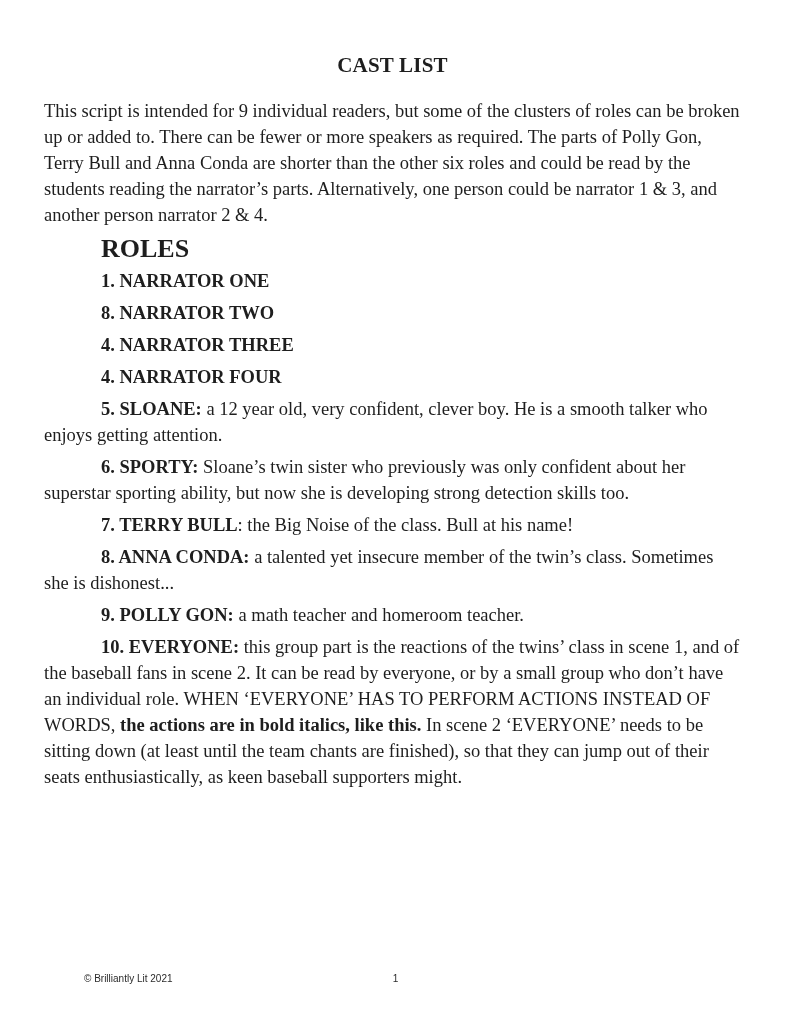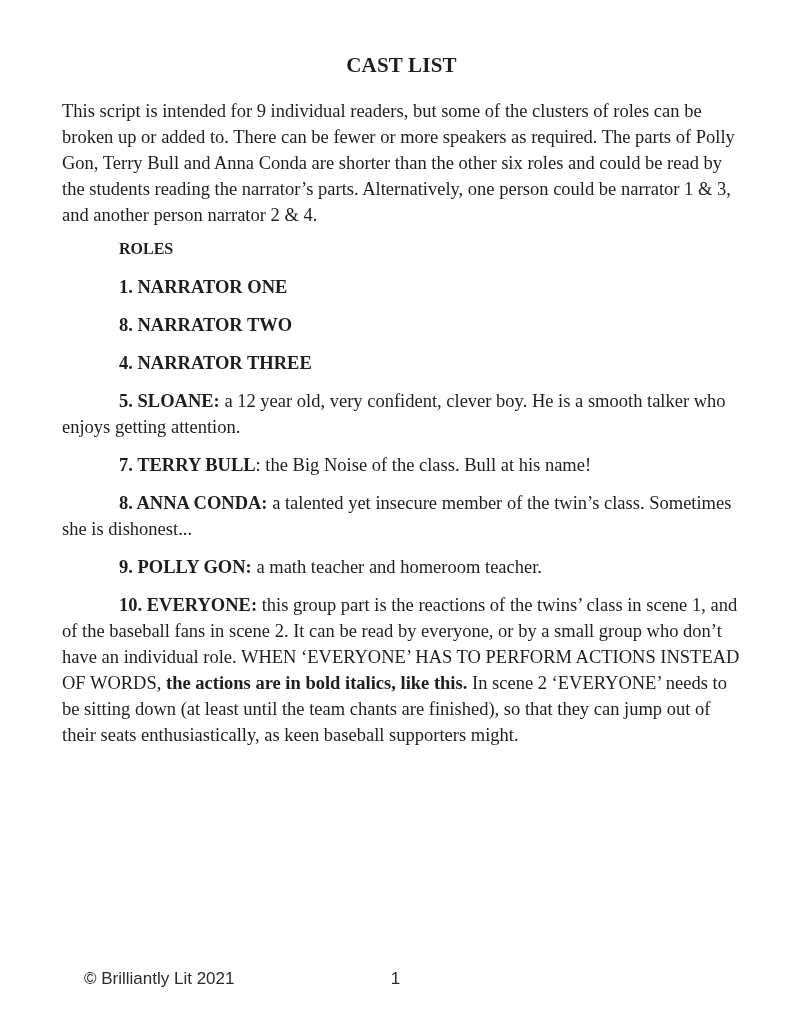--- a/index.html
+++ b/index.html
@@ -10,60 +10,60 @@
   .page {
     position: relative;
     width: 791px;
     height: 1024px;
     background: #ffffff;
     overflow: hidden;
     font-family: "Liberation Serif", serif;
     color: #1e1e1e;
   }
   .content {
-    padding: 52px 50px 0 62px;
+    padding: 52px 50px 0 44px;
     font-size: 18.5px;
     line-height: 26px;
   }
   .doc-title {
     margin: 0 0 20px 0;
     font-size: 21px;
     line-height: 26px;
     font-weight: bold;
     text-align: center;
     letter-spacing: 0.2px;
   }
   .intro {
     margin: 0 0 6px 0;
   }
   .roles-heading {
     margin: 8px 0 6px 0;
     padding-left: 57px;
-    font-size: 16px;
+    font-size: 26px;
     line-height: 26px;
     font-weight: bold;
   }
   p.role {
-    margin: 12px 0 6px 0;
+    margin: 0 0 6px 0;
     text-indent: 57px;
   }
   p.role .role-label {
     font-weight: bold;
   }
   p.role .bold-italic {
     font-weight: bold;
   }
   .footer {
     position: absolute;
     top: 972px;
     left: 0;
     width: 100%;
     height: 16px;
     font-family: "Liberation Sans", sans-serif;
-    font-size: 17px;
+    font-size: 10px;
     line-height: 14px;
     color: #2b2b2b;
   }
   .footer .copyright {
     position: absolute;
     left: 84px;
     top: 0;
   }
   .footer .page-number {
     position: absolute;
@@ -84,23 +84,25 @@
     <p class="intro">This script is intended for 9 individual readers, but some of the clusters of roles can be broken up or added to. There can be fewer or more speakers as required. The parts of Polly Gon, Terry Bull and Anna Conda are shorter than the other six roles and could be read by the students reading the narrator’s parts. Alternatively, one person could be narrator 1 &amp; 3, and another person narrator 2 &amp; 4.</p>
 
     <h2 class="roles-heading">ROLES</h2>
 
     <p class="role"><span class="role-label">1. NARRATOR ONE</span></p>
 
     <p class="role"><span class="role-label">8. NARRATOR TWO</span></p>
 
     <p class="role"><span class="role-label">4. NARRATOR THREE</span></p>
 
+    <p class="role"><span class="role-label">4. NARRATOR FOUR</span></p>
 
     <p class="role"><span class="role-label">5. SLOANE:</span><span class="role-desc"> a 12 year old, very confident, clever boy. He is a smooth talker who enjoys getting attention.</span></p>
 
+    <p class="role"><span class="role-label">6. SPORTY:</span><span class="role-desc"> Sloane’s twin sister who previously was only confident about her superstar sporting ability, but now she is developing strong detection skills too.</span></p>
 
     <p class="role"><span class="role-label">7. TERRY BULL</span><span class="role-desc">: the Big Noise of the class. Bull at his name!</span></p>
 
     <p class="role"><span class="role-label">8. ANNA CONDA:</span><span class="role-desc"> a talented yet insecure member of the twin’s class. Sometimes she is dishonest...</span></p>
 
     <p class="role"><span class="role-label">9. POLLY GON:</span><span class="role-desc"> a math teacher and homeroom teacher.</span></p>
 
     <p class="role"><span class="role-label">10. EVERYONE:</span><span class="role-desc"> this group part is the reactions of the twins’ class in scene 1, and of the baseball fans in scene 2. It can be read by everyone, or by a small group who don’t have an individual role. WHEN ‘EVERYONE’ HAS TO PERFORM ACTIONS INSTEAD OF WORDS, </span><span class="bold-italic">the actions are in bold italics, like this.</span><span class="role-desc"> In scene 2 ‘EVERYONE’ needs to be sitting down (at least until the team chants are finished), so that they can jump out of their seats enthusiastically, as keen baseball supporters might.</span></p>
 
   </div>

